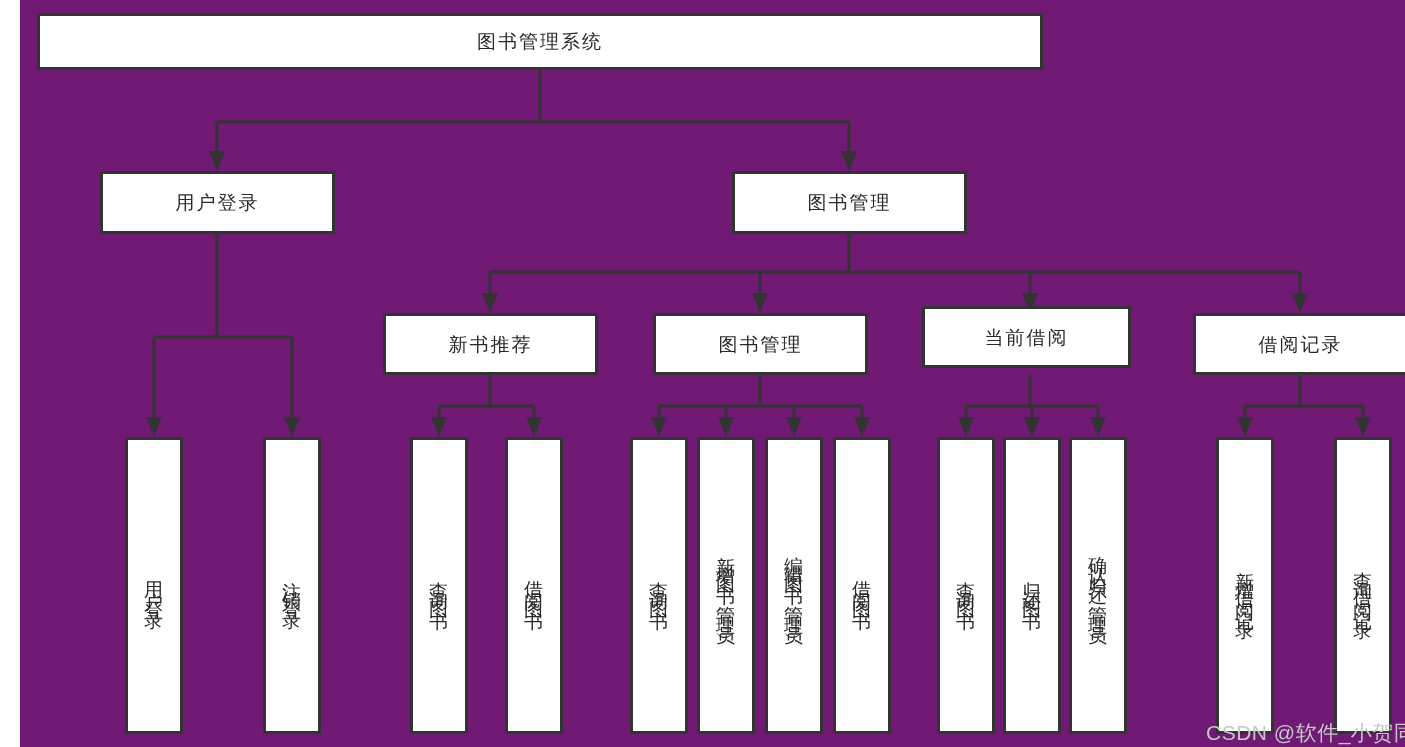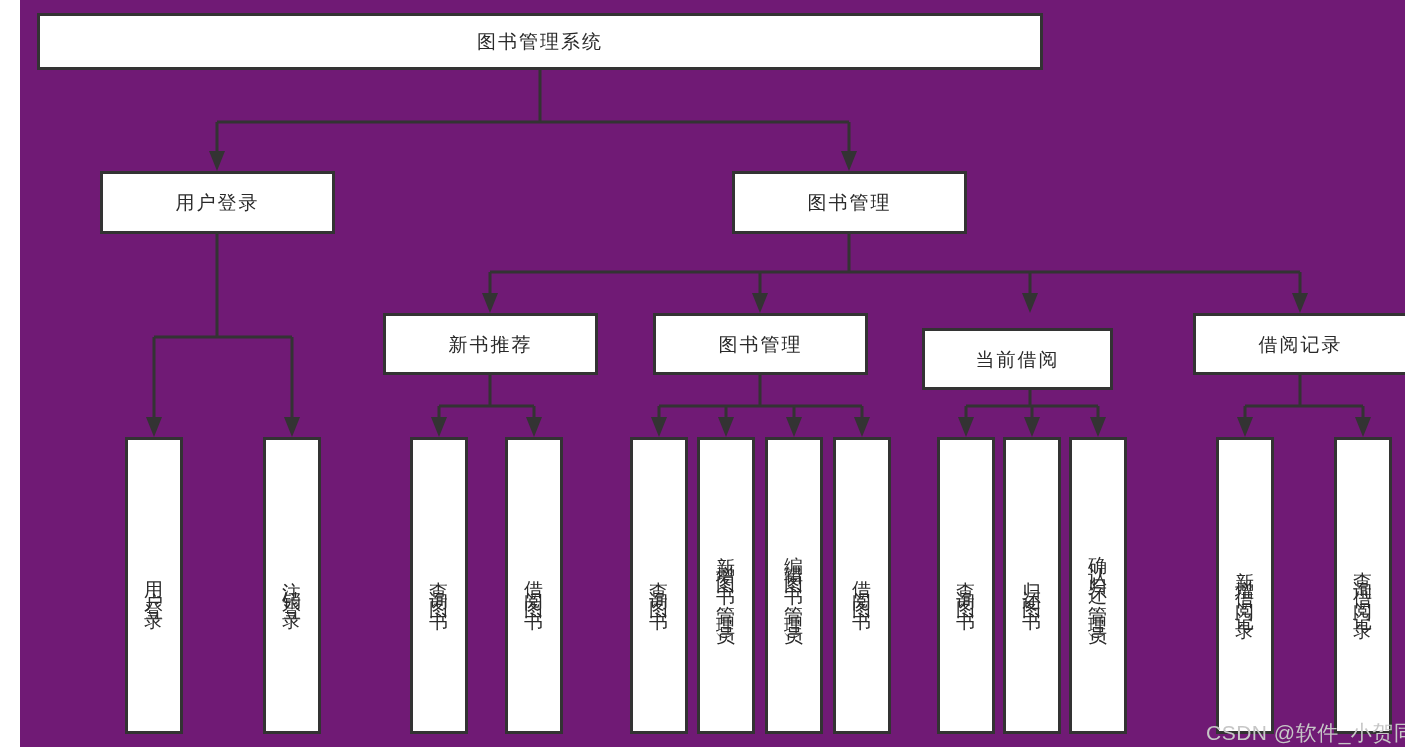--- a/index.html
+++ b/index.html
@@ -102,21 +102,21 @@
   <div class="box hbox" style="left:712px; top:171px; width:235px; height:63px">
     <span>图书管理</span>
   </div>
 
   <div class="box hbox" style="left:363px; top:313px; width:215px; height:62px">
     <span>新书推荐</span>
   </div>
   <div class="box hbox" style="left:633px; top:313px; width:215px; height:62px">
     <span>图书管理</span>
   </div>
-  <div class="box hbox" style="left:902px; top:328px; width:191px; height:62px">
+  <div class="box hbox" style="left:902px; top:306px; width:209px; height:62px">
     <span>当前借阅</span>
   </div>
   <div class="box hbox" style="left:1173px; top:313px; width:215px; height:62px">
     <span>借阅记录</span>
   </div>
 
   <div class="box leaf" style="left:105px">
     <span class="vtext">用户登录</span>
   </div>
   <div class="box leaf" style="left:243px">

